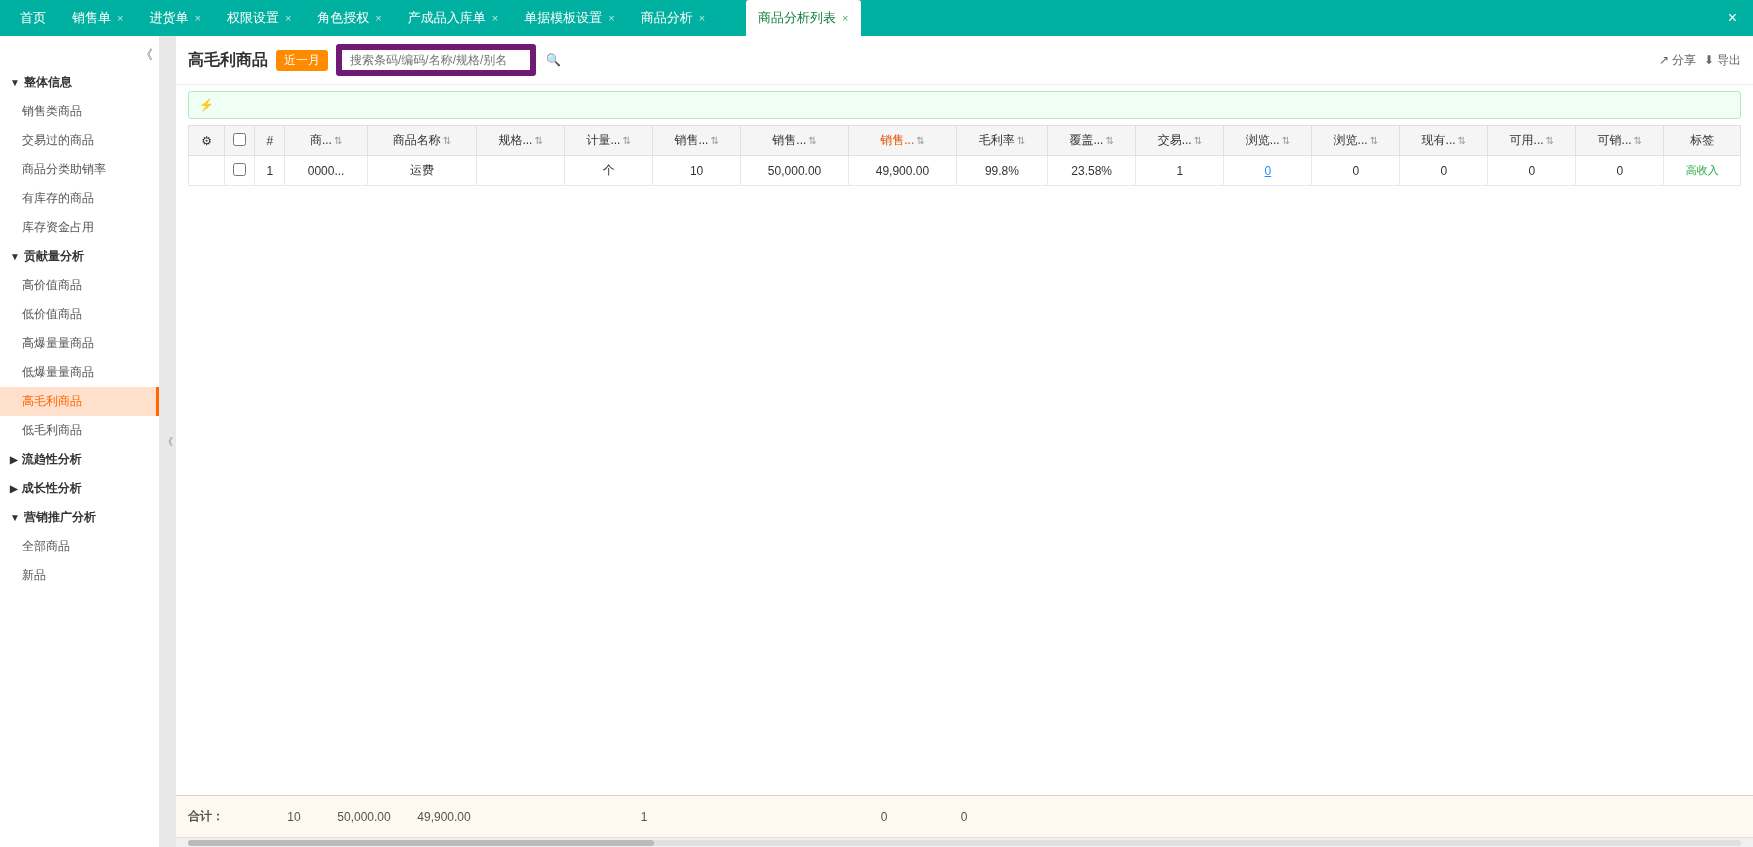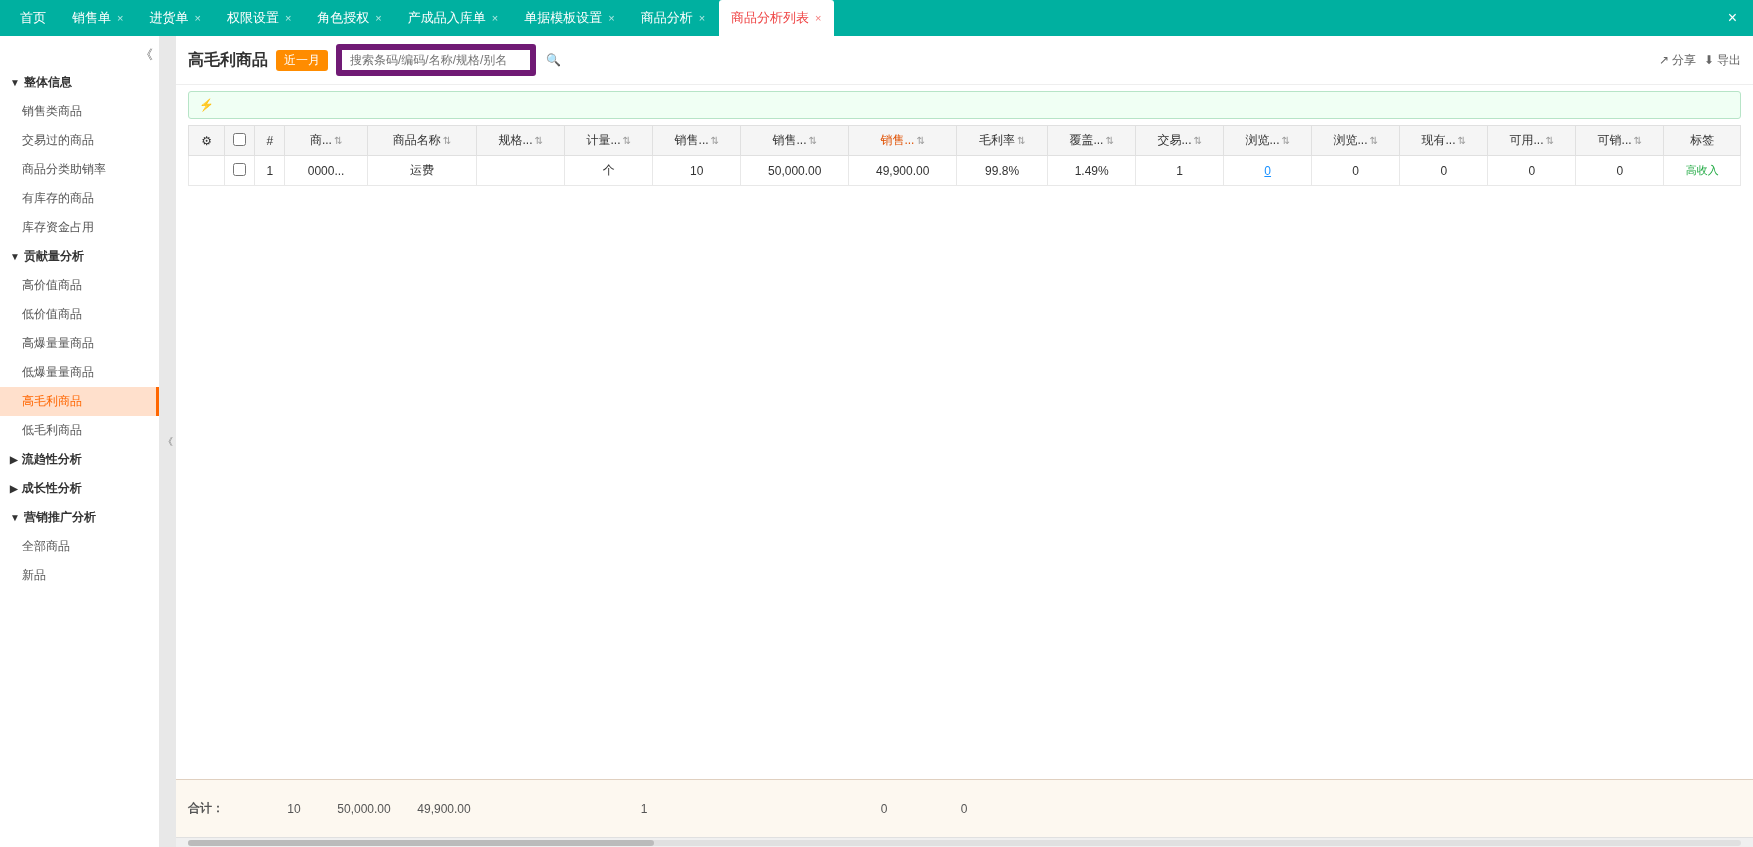--- a/index.html
+++ b/index.html
@@ -19,21 +19,21 @@
       padding: 8px 12px;
       height: 36px;
       display: flex;
       align-items: center;
       gap: 4px;
       cursor: pointer;
       font-size: 13px;
       color: white;
       white-space: nowrap;
     }
-    .nav-tab.active { background: white; color: #ef4444; border-radius: 3px 3px 0 0; }
+    .nav-tab.active { background: white; color: #15803d; border-radius: 3px 3px 0 0; margin-left: 27px; }
     .nav-tab .close-x { font-size: 11px; opacity: 0.7; margin-left: 2px; }
     .nav-close-all {
       margin-left: auto;
       color: white;
       cursor: pointer;
       font-size: 16px;
       padding: 0 8px;
     }
 
     
@@ -191,21 +191,21 @@
     .tag-high-income {
       color: #22aa44;
       font-size: 11px;
     }
     .td-link { color: #1890ff; text-decoration: underline; cursor: pointer; }
 
     
     .footer-bar {
       background: #fdf8f0;
       border-top: 1px solid #e0d0c0;
-      padding: 20px 12px;
+      padding: 12px 12px;
       display: flex;
       align-items: center;
       gap: 40px;
       font-size: 12px;
       color: #555;
       min-height: 32px;
     }
     .footer-total-label { font-weight: bold; }
     .footer-cells {
       display: flex;
@@ -416,21 +416,21 @@
             </td>
             <td>1</td>
             <td>0000...</td>
             <td>运费</td>
             <td></td>
             <td>个</td>
             <td>10</td>
             <td>50,000.00</td>
             <td>49,900.00</td>
             <td>99.8%</td>
-            <td>1.49%</td>
+            <td>23.58%</td>
             <td>1</td>
             <td><span class="td-link">0</span></td>
             <td>0</td>
             <td>0</td>
             <td>0</td>
             <td>0</td>
             <td><span class="tag-high-income">高收入</span></td>
           </tr>
         </tbody>
       </table>

